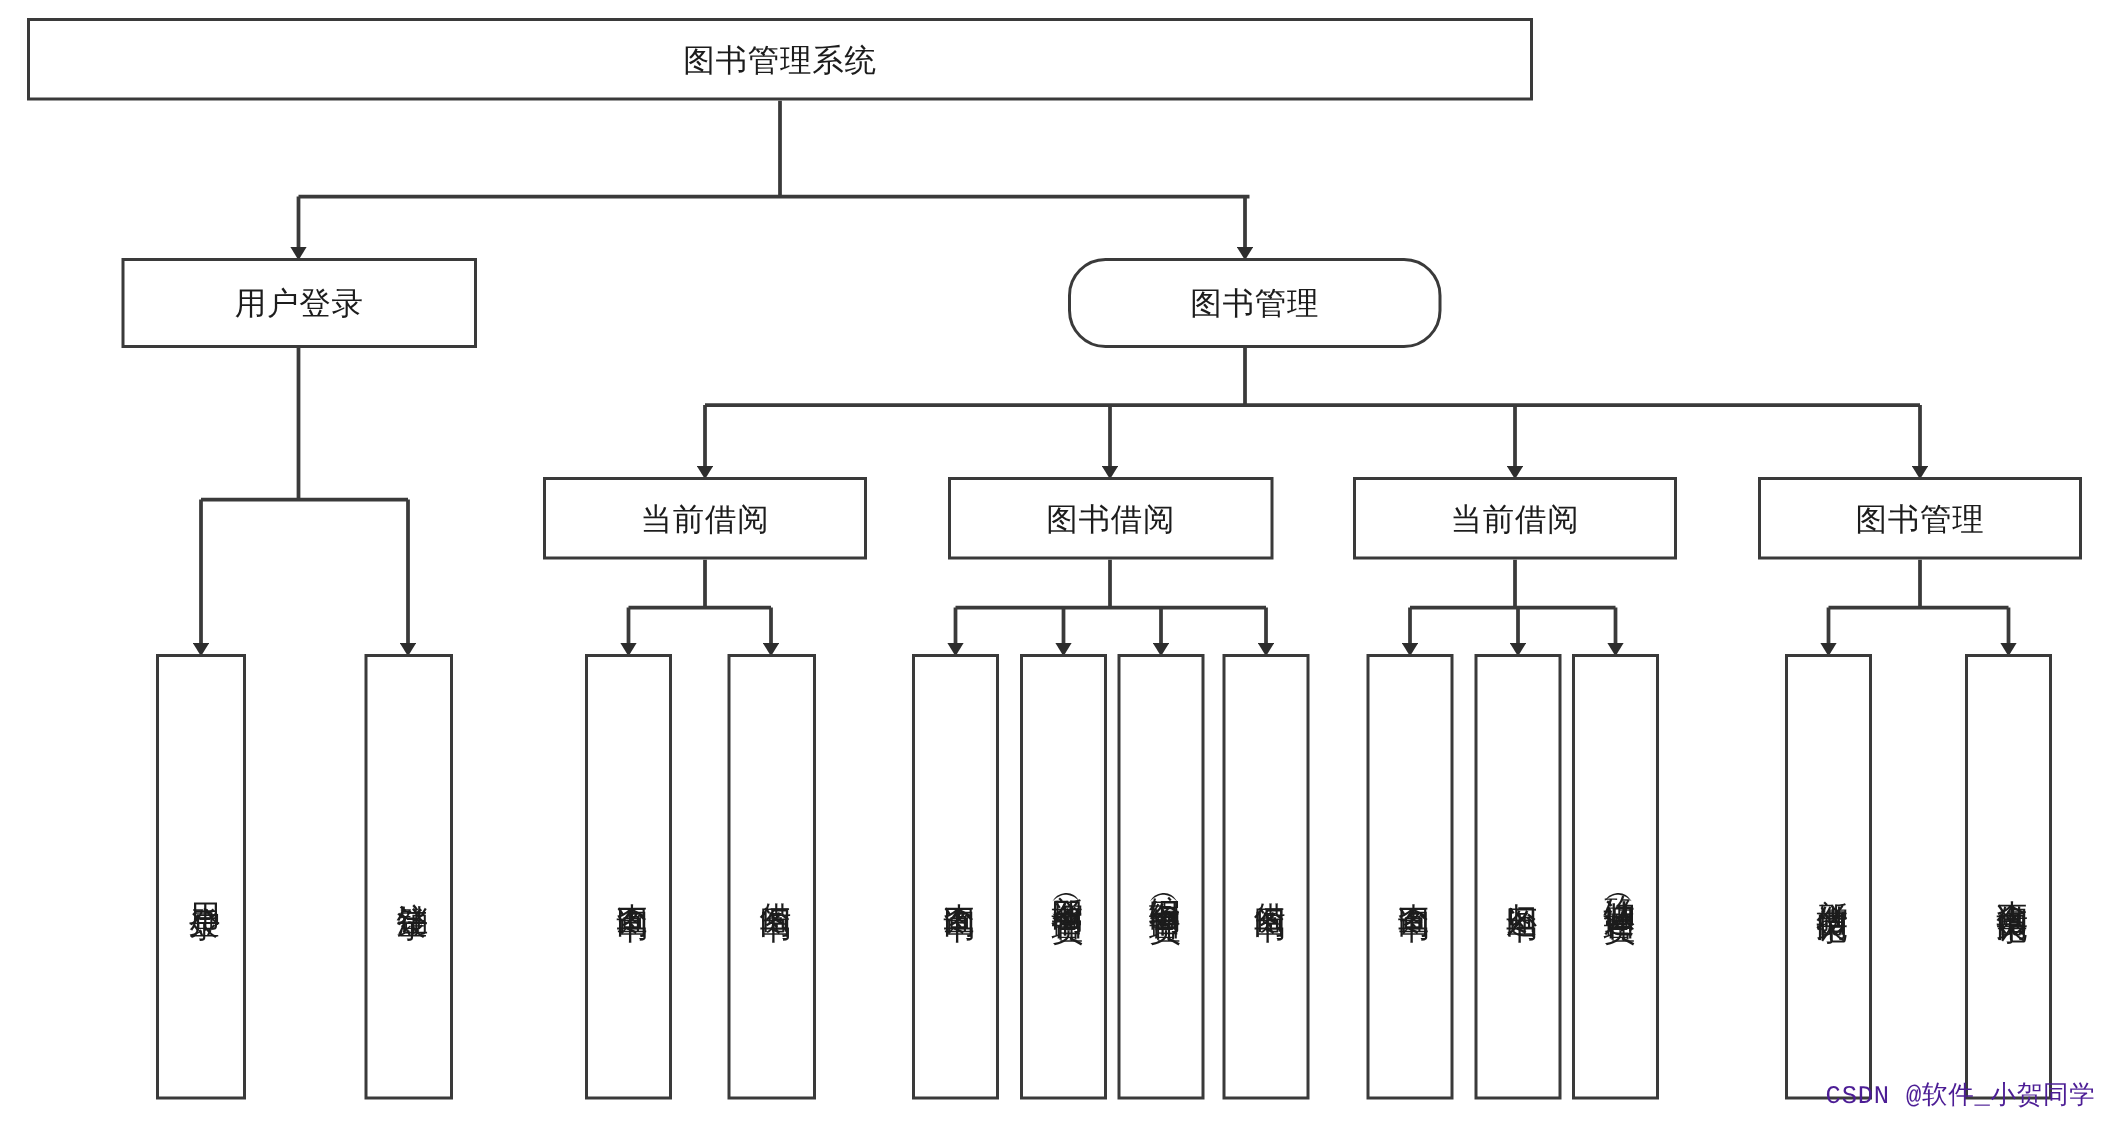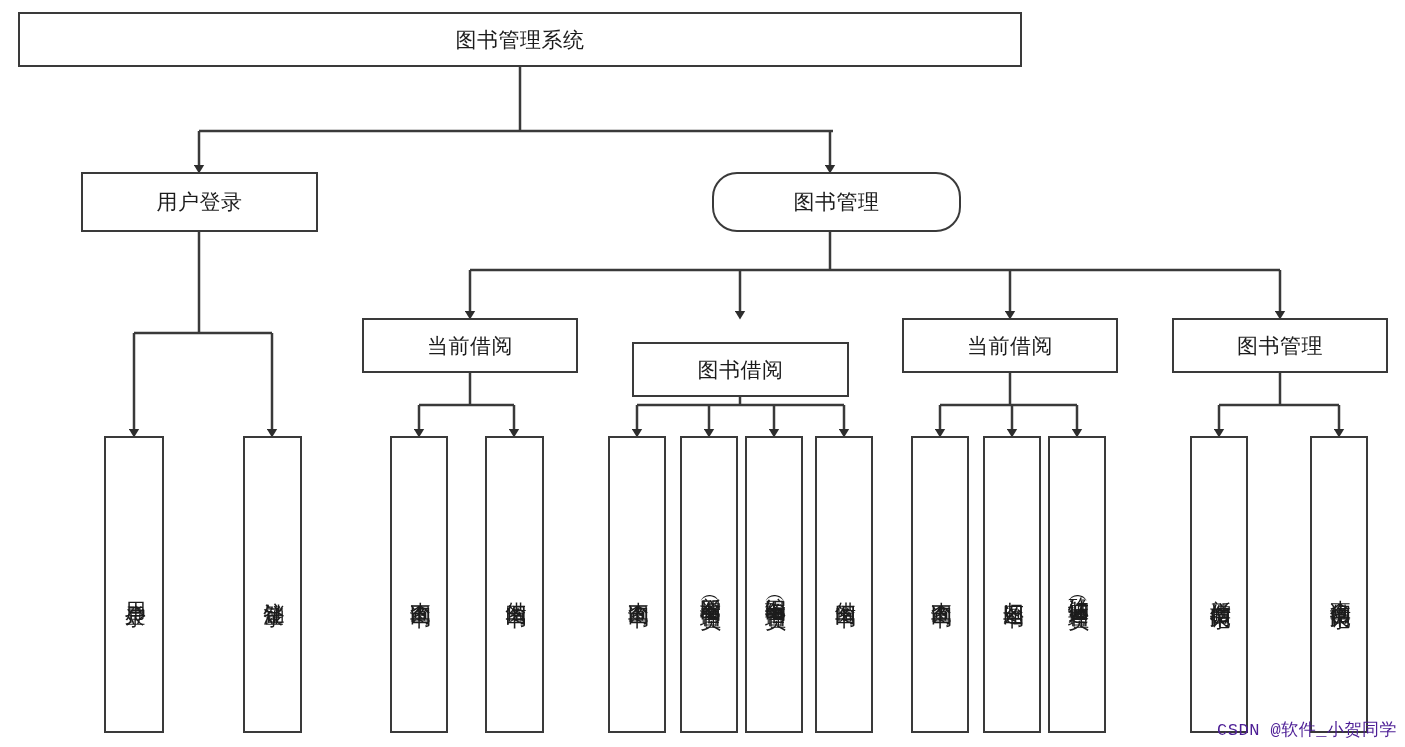--- a/index.html
+++ b/index.html
@@ -142,21 +142,21 @@
   <div class="node-box" style="left:81px; top:172px; width:237px; height:60px;">
     <span class="node-label-h">用户登录</span>
   </div>
   <div class="node-box" style="left:712px; top:172px; width:249px; height:60px;border-radius:25px;">
     <span class="node-label-h">图书管理</span>
   </div>
 
   <div class="node-box" style="left:362px; top:318px; width:216px; height:55px;">
     <span class="node-label-h">当前借阅</span>
   </div>
-  <div class="node-box" style="left:632px; top:318px; width:217px; height:55px;margin-top:24px;">
+  <div class="node-box" style="left:632px; top:318px; width:217px; height:55px;">
     <span class="node-label-h">图书借阅</span>
   </div>
   <div class="node-box" style="left:902px; top:318px; width:216px; height:55px;padding-left:48px;">
     <span class="node-label-h">当前借阅</span>
   </div>
   <div class="node-box" style="left:1172px; top:318px; width:216px; height:55px;">
     <span class="node-label-h">图书管理</span>
   </div>
 
   <div class="node-box leaf-box" style="left:104px; top:436px; width:60px; height:297px;">

